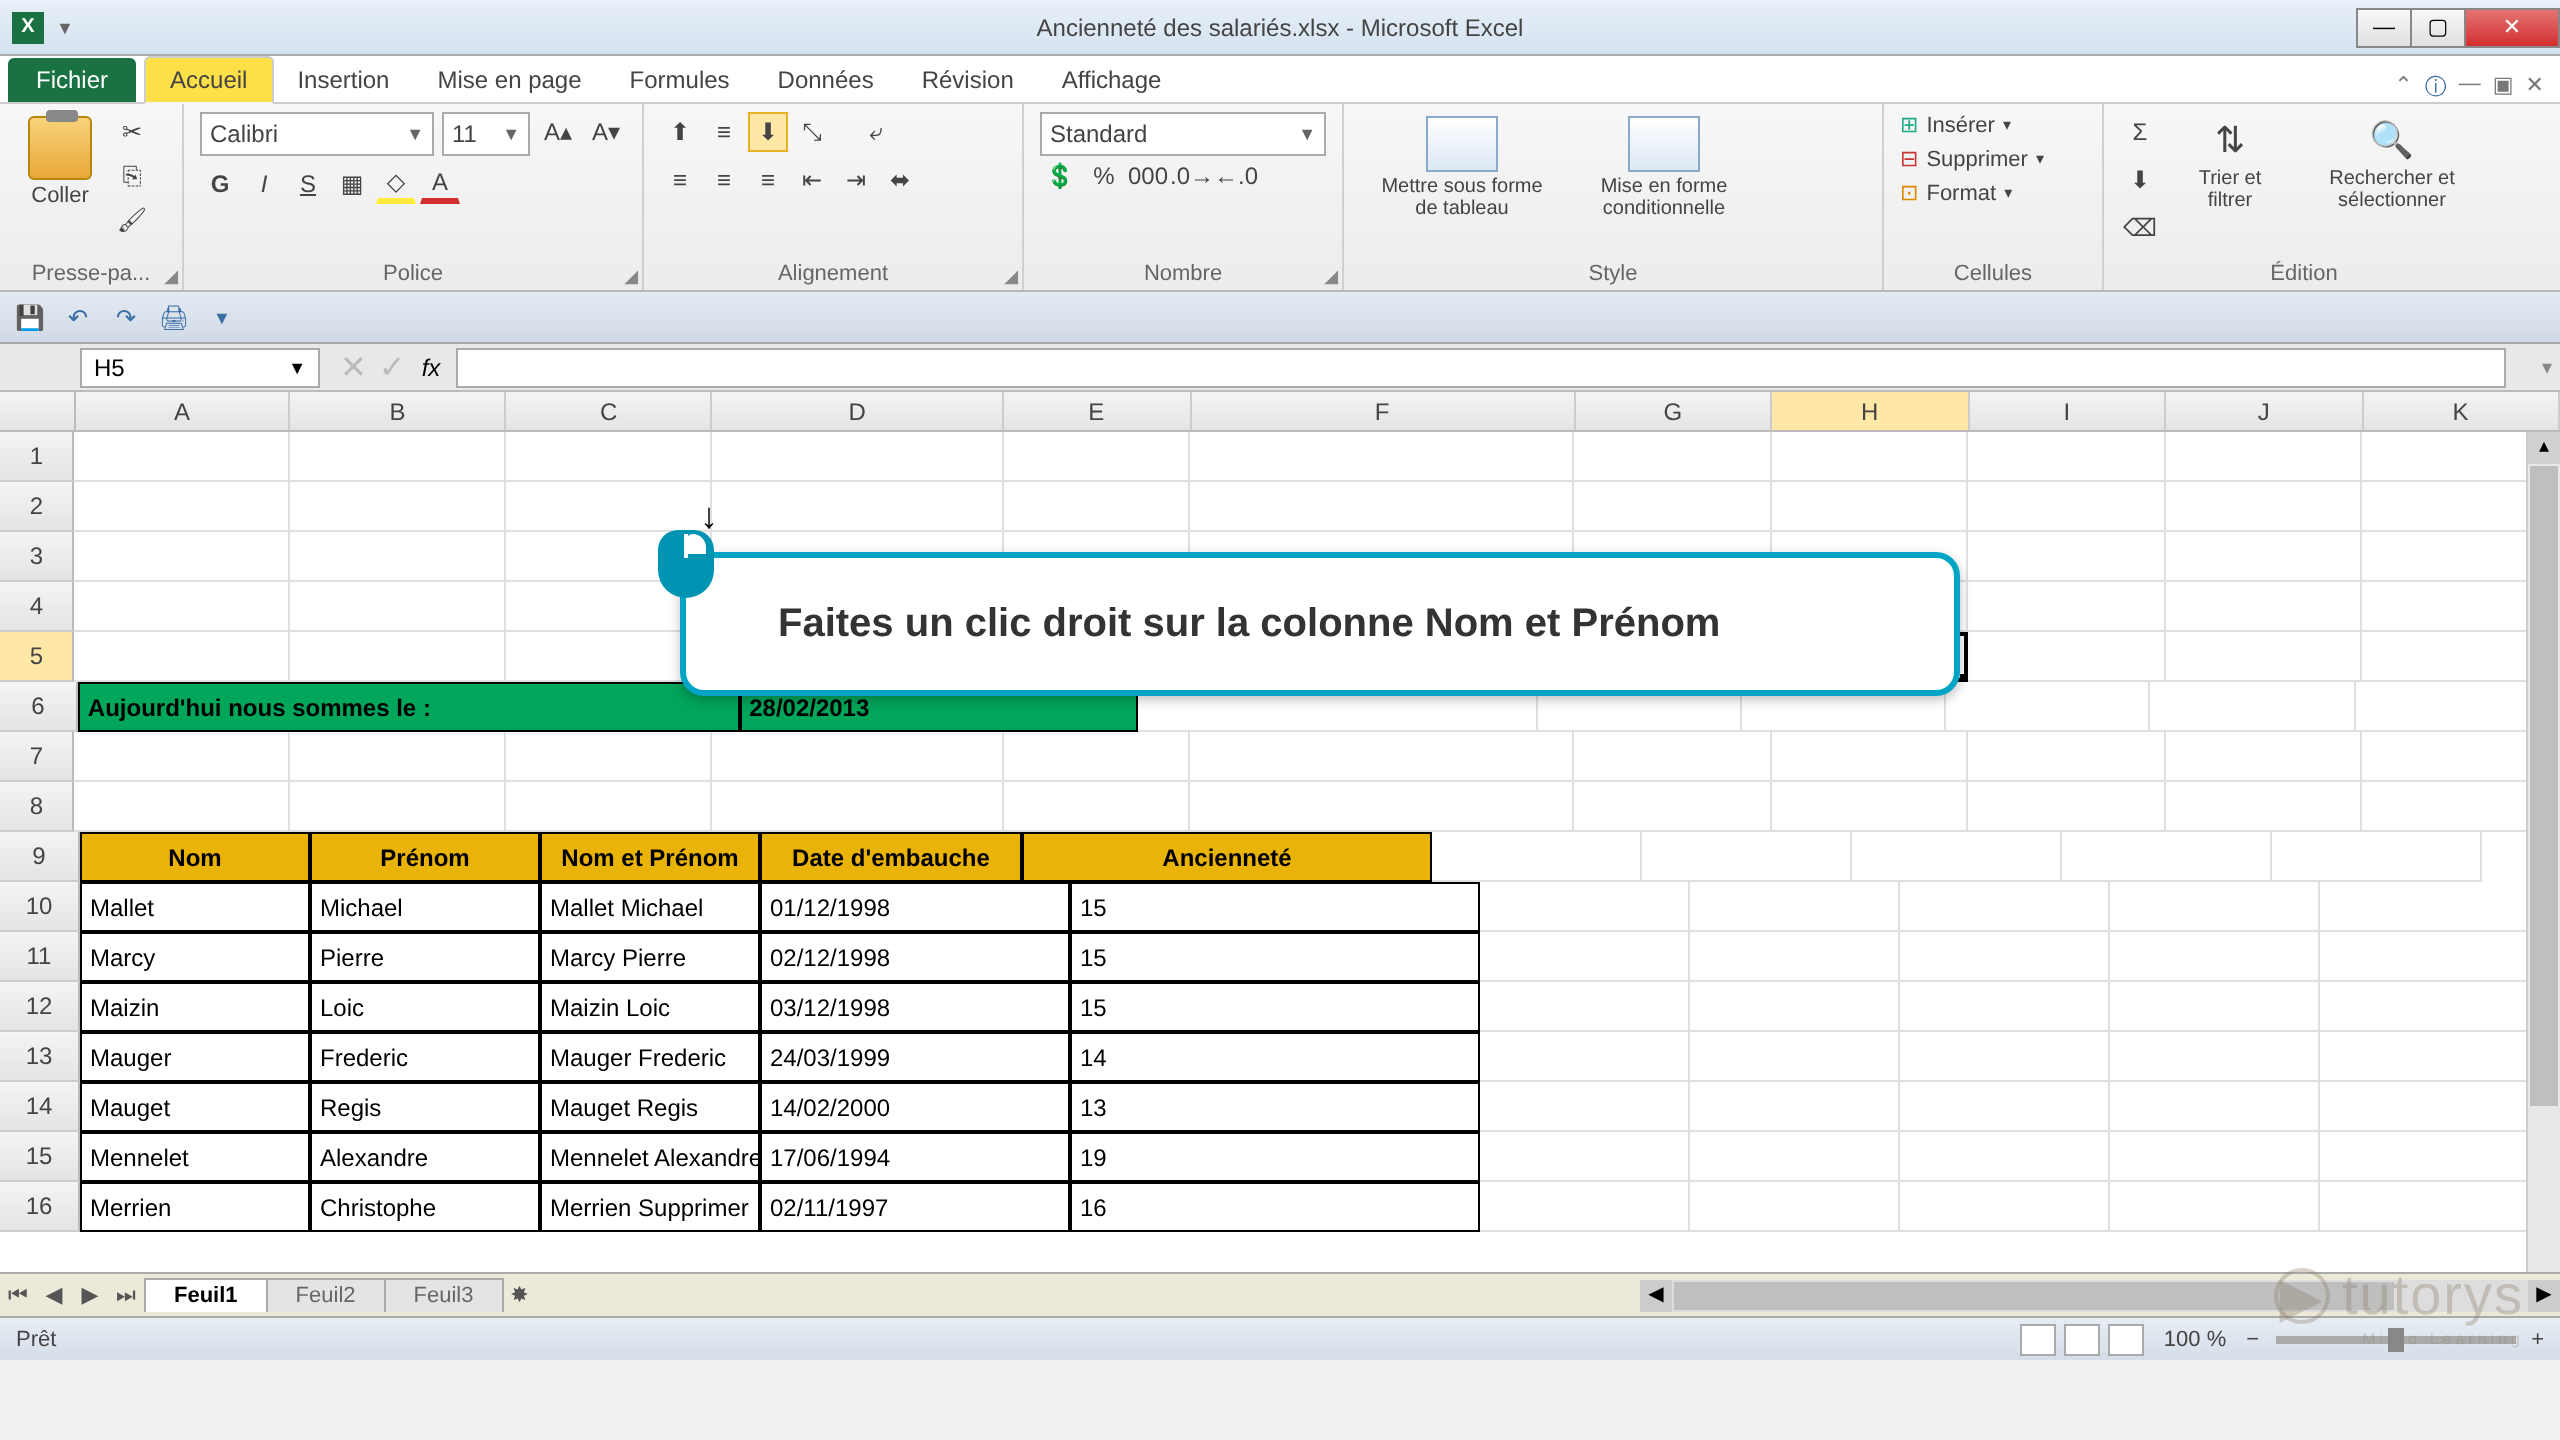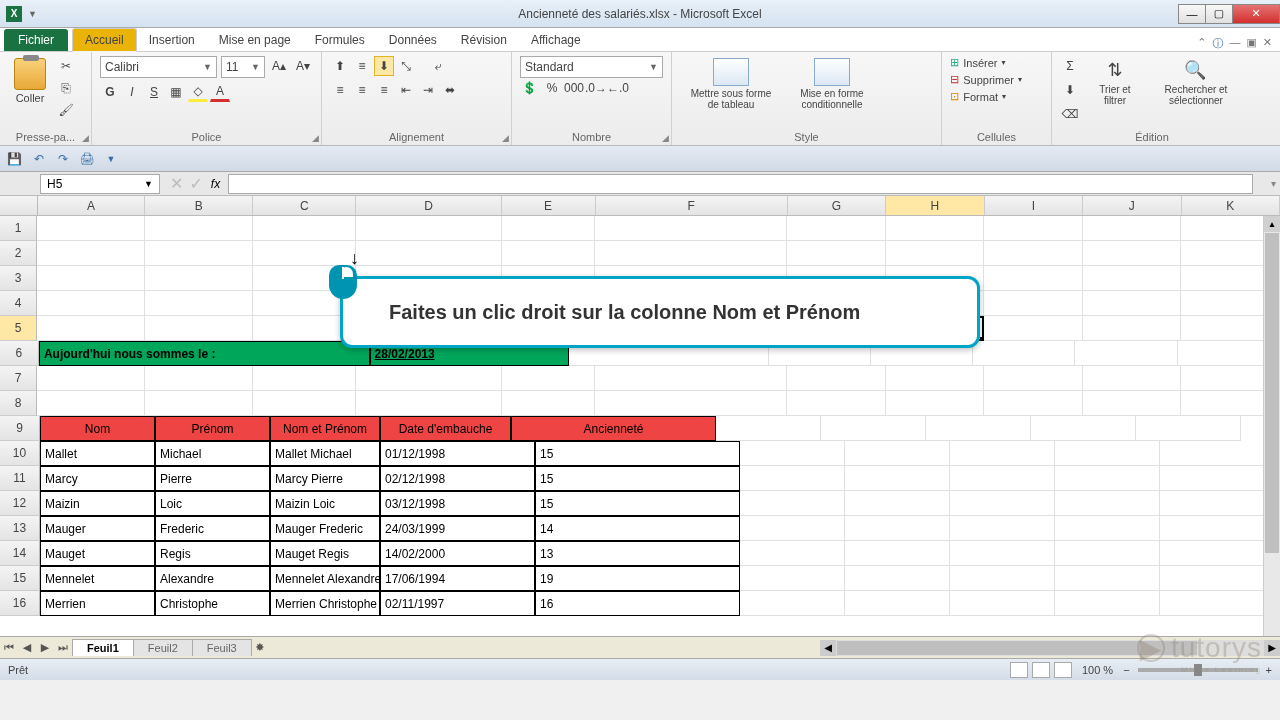--- a/index.html
+++ b/index.html
@@ -12,21 +12,21 @@
 .winbtns { margin-left: auto; display: flex; }
 .winbtn { width: 34px; height: 20px; border: 1px solid #888; background: linear-gradient(#f8f8f8,#e0e0e0); display: flex; align-items: center; justify-content: center; font-size: 11px; margin-left: -1px; }
 .winbtn.close { background: linear-gradient(#e57373,#d32f2f); color: #fff; width: 48px; }
 .winbtn.max { width: 28px; }
 .winbtn.min { width: 28px; }
 
 
 .tabrow { height: 24px; background: #fff; display: flex; align-items: flex-end; padding-left: 4px; border-bottom: 1px solid #ccc; position: relative; }
 .filetab { background: #1a7243; color: #fff; padding: 4px 14px; font-size: 12px; border-radius: 3px 3px 0 0; margin-right: 4px; }
 .rtab { padding: 4px 12px; font-size: 12px; color: #444; cursor: pointer; }
-.rtab.active { background: #eab308; border: 1px solid #ccc; border-bottom: 1px solid #f4f4f4; border-radius: 3px 3px 0 0; margin-bottom: -1px; }
+.rtab.active { background: #fde047; border: 1px solid #ccc; border-bottom: 1px solid #f4f4f4; border-radius: 3px 3px 0 0; margin-bottom: -1px; }
 .tabrow .help { margin-left: auto; display: flex; gap: 6px; padding-right: 8px; font-size: 11px; color: #777;}
 
 
 .ribbon { height: 94px; background: linear-gradient(#f7f7f7,#ececec); border-bottom: 1px solid #b8b8b8; display: flex; font-size: 11px; color: #444; }
 .rgroup { border-right: 1px solid #d0d0d0; padding: 4px 8px 2px 8px; display: flex; flex-direction: column; justify-content: space-between; position: relative; }
 .rgroup-label { text-align: center; font-size: 11px; color: #666; padding-top: 2px; }
 .rgroup-body { display: flex; align-items: flex-start; gap: 4px; flex: 1; }
 .bigbtn { display: flex; flex-direction: column; align-items: center; justify-content: center; padding: 2px 6px; gap: 2px; cursor: pointer; }
 .bigbtn .ico { width: 24px; height: 24px; display: flex; align-items: center; justify-content: center; font-size: 18px; }
 .smallcol { display: flex; flex-direction: column; gap: 2px; }
@@ -53,21 +53,21 @@
 .colheads { display: flex; height: 20px; background: linear-gradient(#f4f4f4,#e4e4e4); border-bottom: 1px solid #bbb; position: relative; }
 .corner { width: 40px; border-right: 1px solid #bbb; background: linear-gradient(#f4f4f4,#e4e4e4); }
 .ch { border-right: 1px solid #ccc; text-align: center; font-size: 12px; line-height: 20px; color: #444; position: relative; cursor: pointer; }
 .ch.active { background: #ffe8a6; }
 .rows { position: relative; }
 .row { display: flex; height: 25px; }
 .rh { width: 40px; background: linear-gradient(#f4f4f4,#e4e4e4); border-right: 1px solid #bbb; border-bottom: 1px solid #ccc; text-align: center; font-size: 12px; line-height: 25px; color: #444; }
 .rh.active { background: #ffe8a6; }
 .cell { border-right: 1px solid #e0e0e0; border-bottom: 1px solid #e0e0e0; font-size: 12px; padding: 0 4px; line-height: 25px; overflow: hidden; white-space: nowrap; }
 .greenhdr { background: #00a65a; color: #000; font-weight: bold; border: 1px solid #000; }
-.bluehdr { background: #ef4444; color: #000; font-weight: normal; text-align: center; border: 1px solid #000; }
+.bluehdr { background: #eab308; color: #000; font-weight: bold; text-align: center; border: 1px solid #000; }
 .tcell { border: 1px solid #000; }
 .selcell { border: 2px solid #000 !important; position: relative; }
 .selcell::after { content:""; position:absolute; right:-3px; bottom:-3px; width:5px; height:5px; background:#000;}
 
 
 .wA{width:115px}.wB{width:115px}.wC{width:110px}.wD{width:155px}.wE{width:100px}.wF{width:205px}.wG{width:105px}.wH{width:105px}.wI{width:105px}.wJ{width:105px}.wK{width:105px}
 
 
 .callout { position: absolute; top: 276px; left: 340px; width: 640px; height: 72px; background: #fff; border: 3px solid #00a5c6; border-radius: 12px; display: flex; align-items: center; padding: 0 28px 0 46px; font-size: 20px; font-weight: 600; color: #333; box-shadow: 0 2px 6px rgba(0,0,0,0.25); z-index: 50; }
 .callout .mouseico { position: absolute; left: -14px; top: -14px; width: 28px; height: 34px; background: #0094b3; border-radius: 10px 10px 14px 14px; display: flex; align-items: flex-start; justify-content: center; }
@@ -384,21 +384,21 @@
         <div class="cell wF"></div>
         <div class="cell wG"></div>
         <div class="cell wH selcell"></div>
         <div class="cell wI"></div>
         <div class="cell wJ"></div>
         <div class="cell wK"></div>
       </div>
       <div class="row">
         <div class="rh">6</div>
         <div class="cell wA greenhdr" style="width: 340px;">Aujourd'hui nous sommes le :</div>
-        <div class="cell wD greenhdr" style="width: 205px; text-decoration: underline;">28/02/2013</div>
+        <div class="cell wD greenhdr" style="width: 205px;">28/02/2013</div>
         <div class="cell wF"></div>
         <div class="cell wG"></div>
         <div class="cell wH"></div>
         <div class="cell wI"></div>
         <div class="cell wJ"></div>
         <div class="cell wK"></div>
       </div>
       <div class="row">
         <div class="rh">7</div>
         <div class="cell wA"></div>
@@ -515,21 +515,21 @@
         <div class="cell wG"></div>
         <div class="cell wH"></div>
         <div class="cell wI"></div>
         <div class="cell wJ"></div>
         <div class="cell wK"></div>
       </div>
       <div class="row">
         <div class="rh">16</div>
         <div class="cell wA tcell">Merrien</div>
         <div class="cell wB tcell">Christophe</div>
-        <div class="cell wC tcell">Merrien Christophe</div>
+        <div class="cell wC tcell">Merrien Supprimer</div>
         <div class="cell wD tcell">02/11/1997</div>
         <div class="cell wE tcell" style="width: 205px;">16</div>
         <div class="cell wG"></div>
         <div class="cell wH"></div>
         <div class="cell wI"></div>
         <div class="cell wJ"></div>
         <div class="cell wK"></div>
       </div>
     </div>
   <div class="vscroll">

